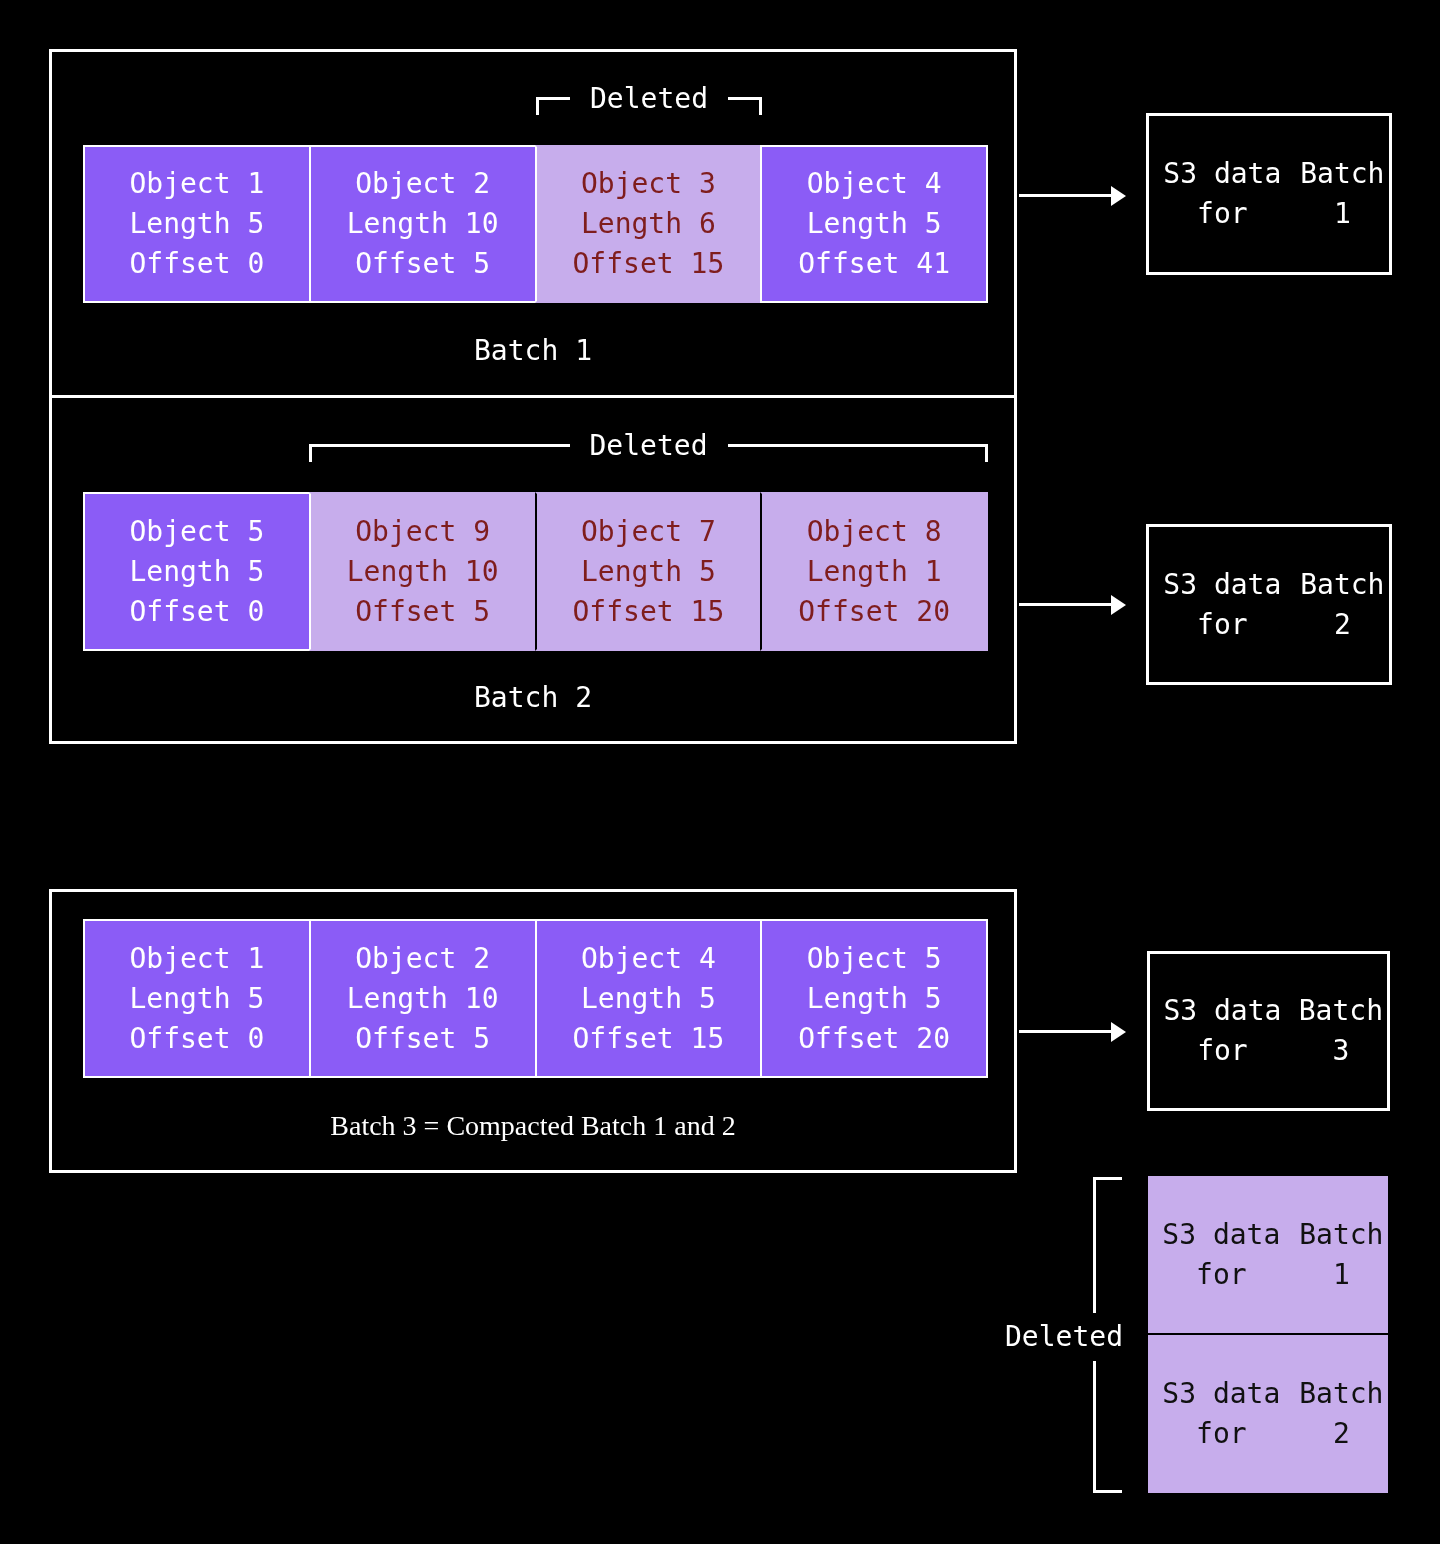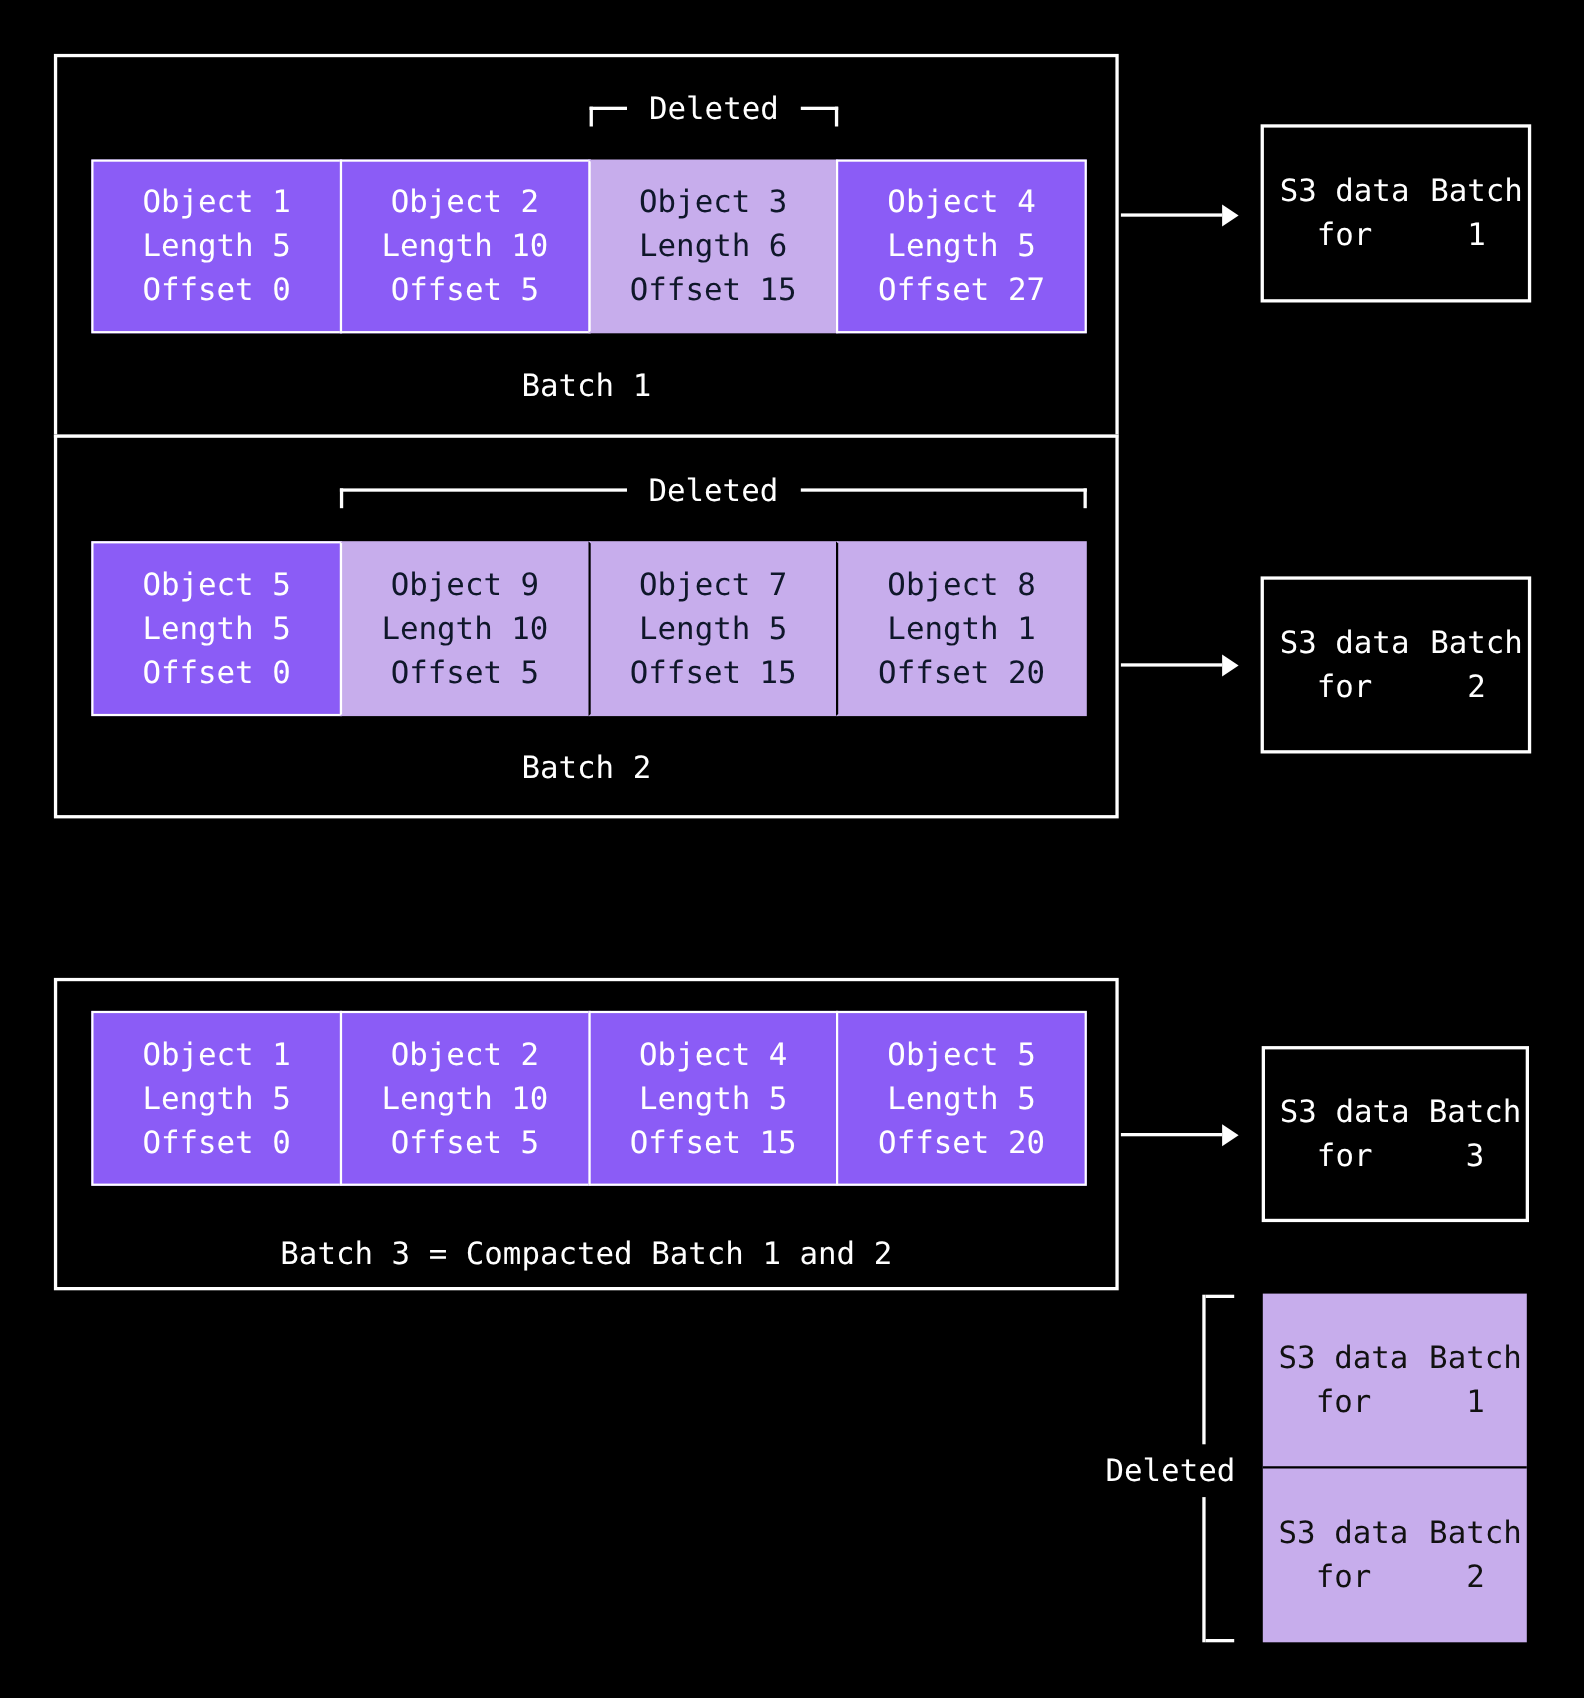--- a/index.html
+++ b/index.html
@@ -35,21 +35,21 @@
     flex-direction:column;
     justify-content:center;
     align-items:center;
     text-align:center;
   }
   .cell:first-child { margin-left:0; }
   .cell.deleted {
     border-color:transparent;
     border-left-color:#fff;
     background:#c7adec;
-    color:#0f172a;
+    color:#7f1d1d;
   }
   .cell.deleted + .cell.deleted { border-left-color:#000; }
   
   .caption {
     position:absolute;
     left:0; width:100%;
     text-align:center;
   }
   
   .top-bracket {
@@ -156,21 +156,21 @@
         <div>Offset 5</div>
       </div>
       <div class="cell deleted">
         <div>Object 3</div>
         <div>Length 6</div>
         <div>Offset 15</div>
       </div>
       <div class="cell">
         <div>Object 4</div>
         <div>Length 5</div>
-        <div>Offset 27</div>
+        <div>Offset 41</div>
       </div>
     </div>
     <div class="caption" style="top:279px;">Batch 1</div>
   </div>
 
   <div class="batch-box" style="left:49px; top:395px; width:968px; height:349px;">
     <div class="top-bracket" style="left:257px; top:46px; width:679px;">
       <span class="bracket-label">Deleted</span>
     </div>
     <div class="cells" style="left:31px; top:94px; width:905px; height:159px;">
@@ -214,21 +214,21 @@
         <div>Object 4</div>
         <div>Length 5</div>
         <div>Offset 15</div>
       </div>
       <div class="cell">
         <div>Object 5</div>
         <div>Length 5</div>
         <div>Offset 20</div>
       </div>
     </div>
-    <div class="caption" style="top:228px;">Batch 3 = Compacted Batch 1 and 2</div>
+    <div class="caption" style="top:214px;font-family:Liberation Serif, serif;">Batch 3 = Compacted Batch 1 and 2</div>
   </div>
 
   <div class="arrow" style="left:1019px; top:194px; width:92px;"></div>
   <div class="arrow" style="left:1019px; top:603px; width:92px;"></div>
   <div class="arrow" style="left:1019px; top:1030px; width:92px;"></div>
 
   <div class="s3-box" style="left:1146px; top:113px; width:246px; height:162px;">
     <div>S3 data for</div>
     <div>Batch 1</div>
   </div>

